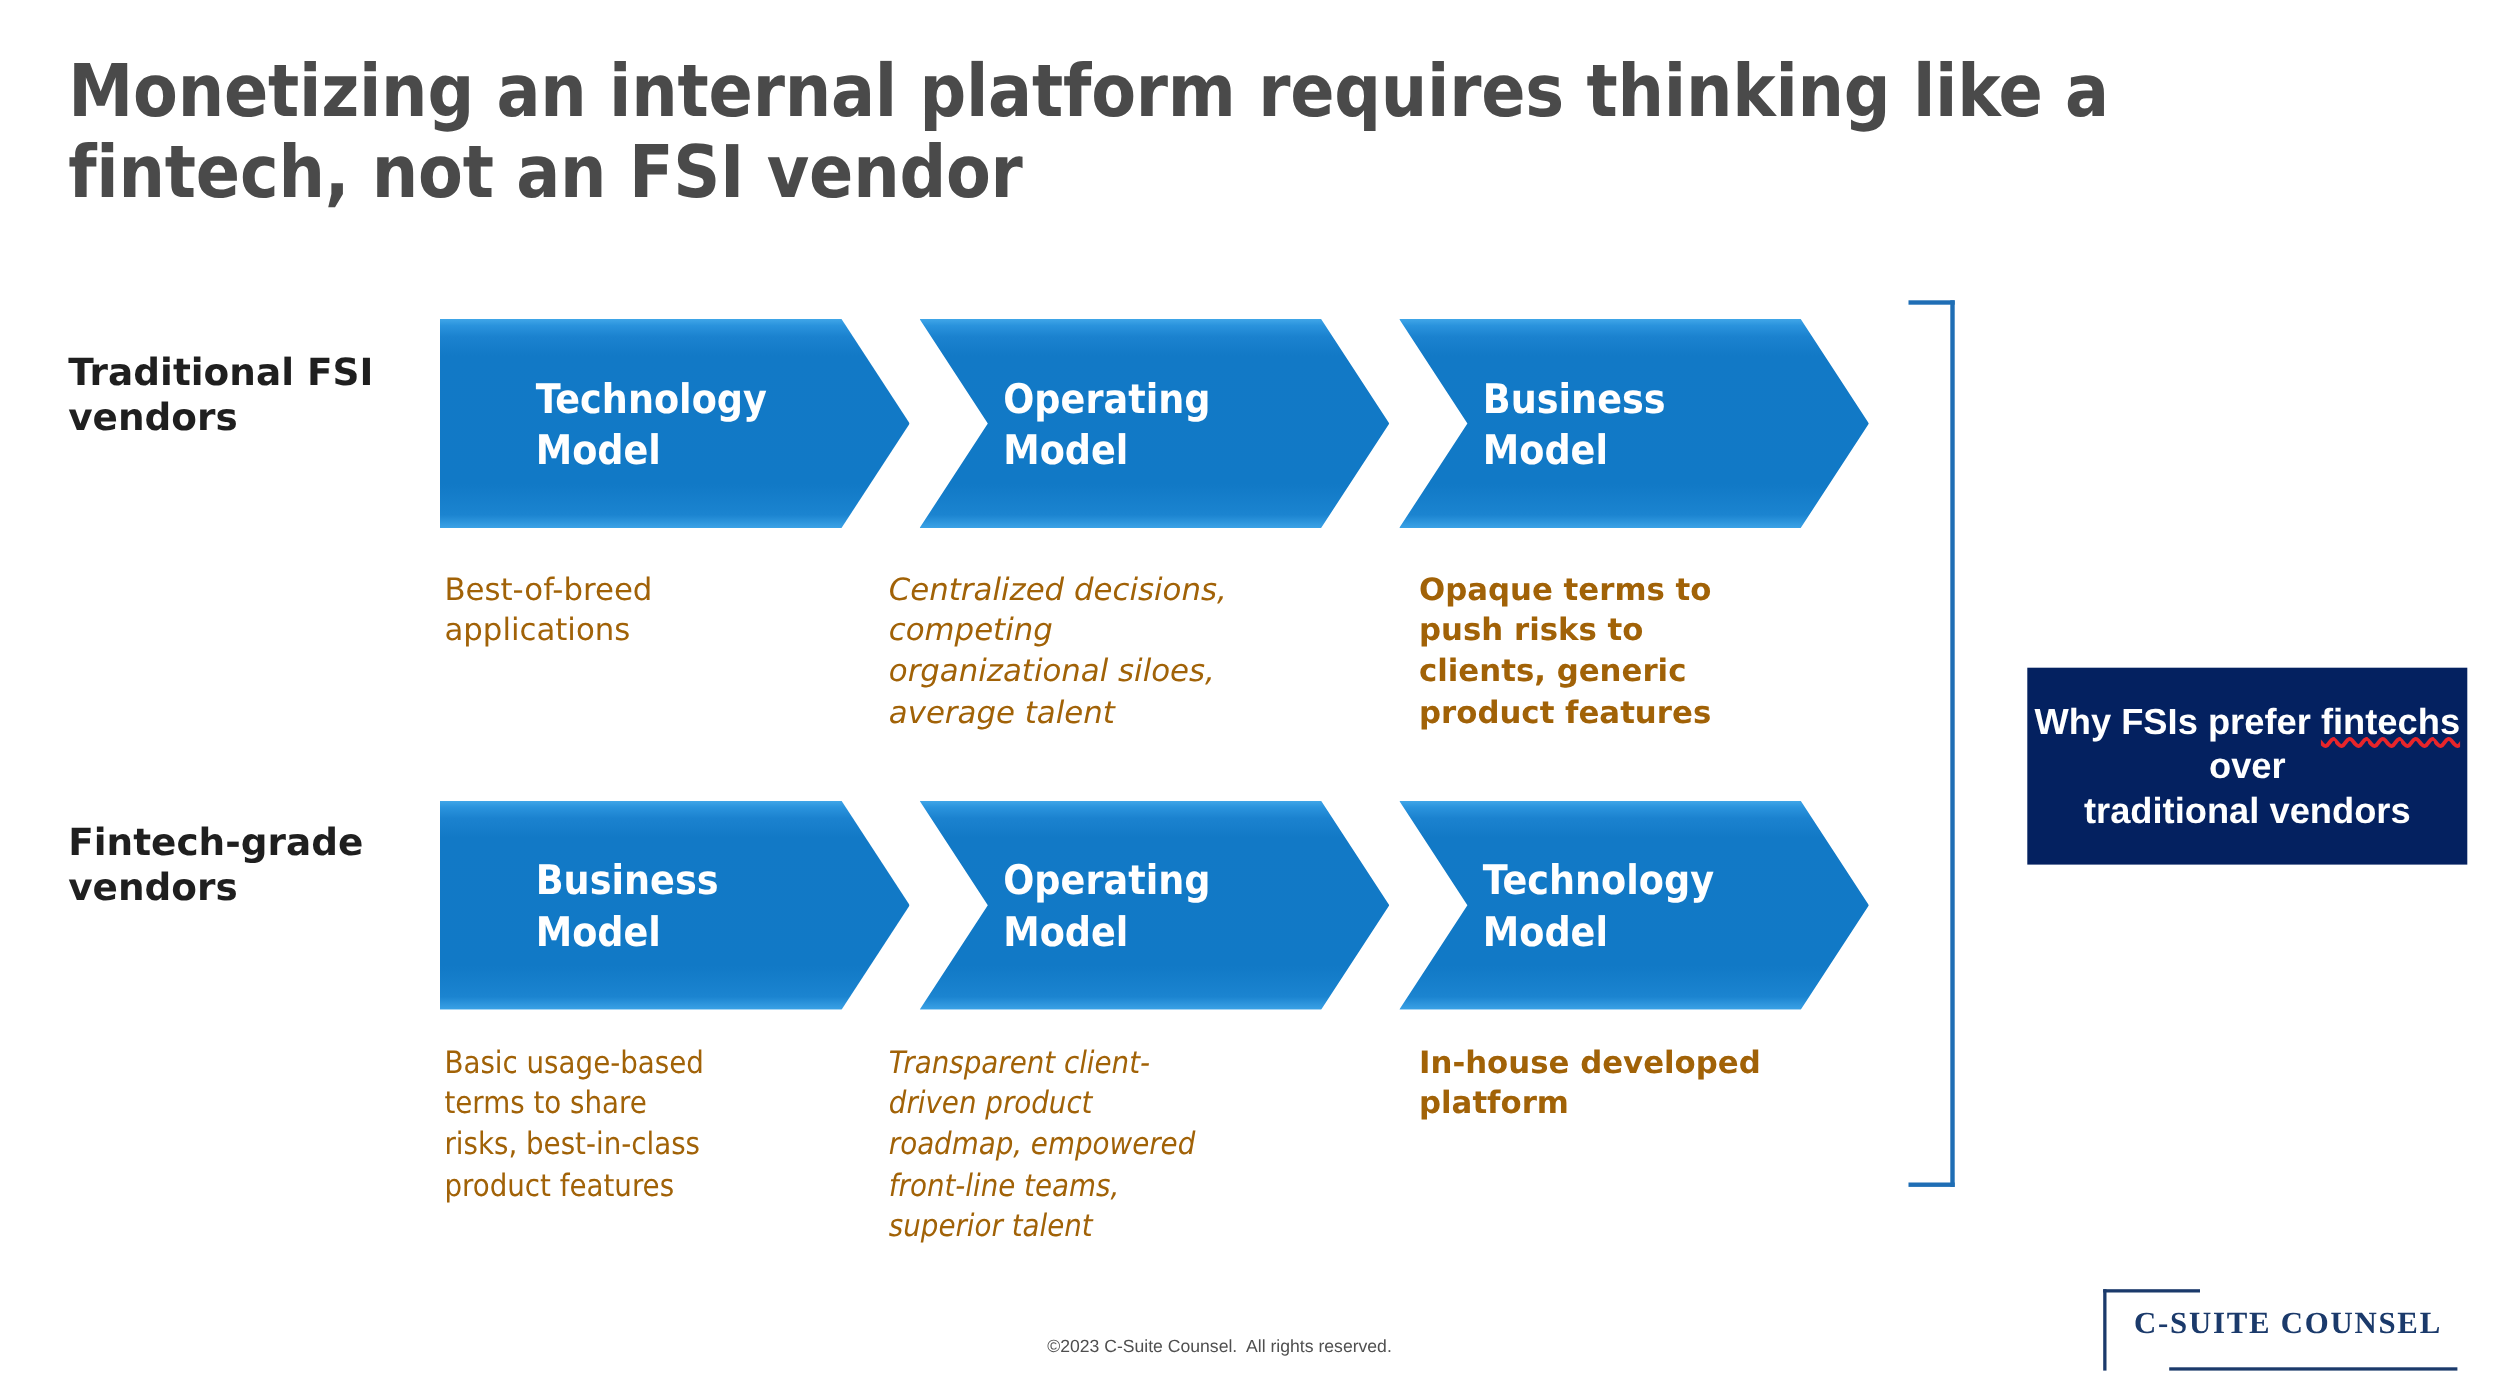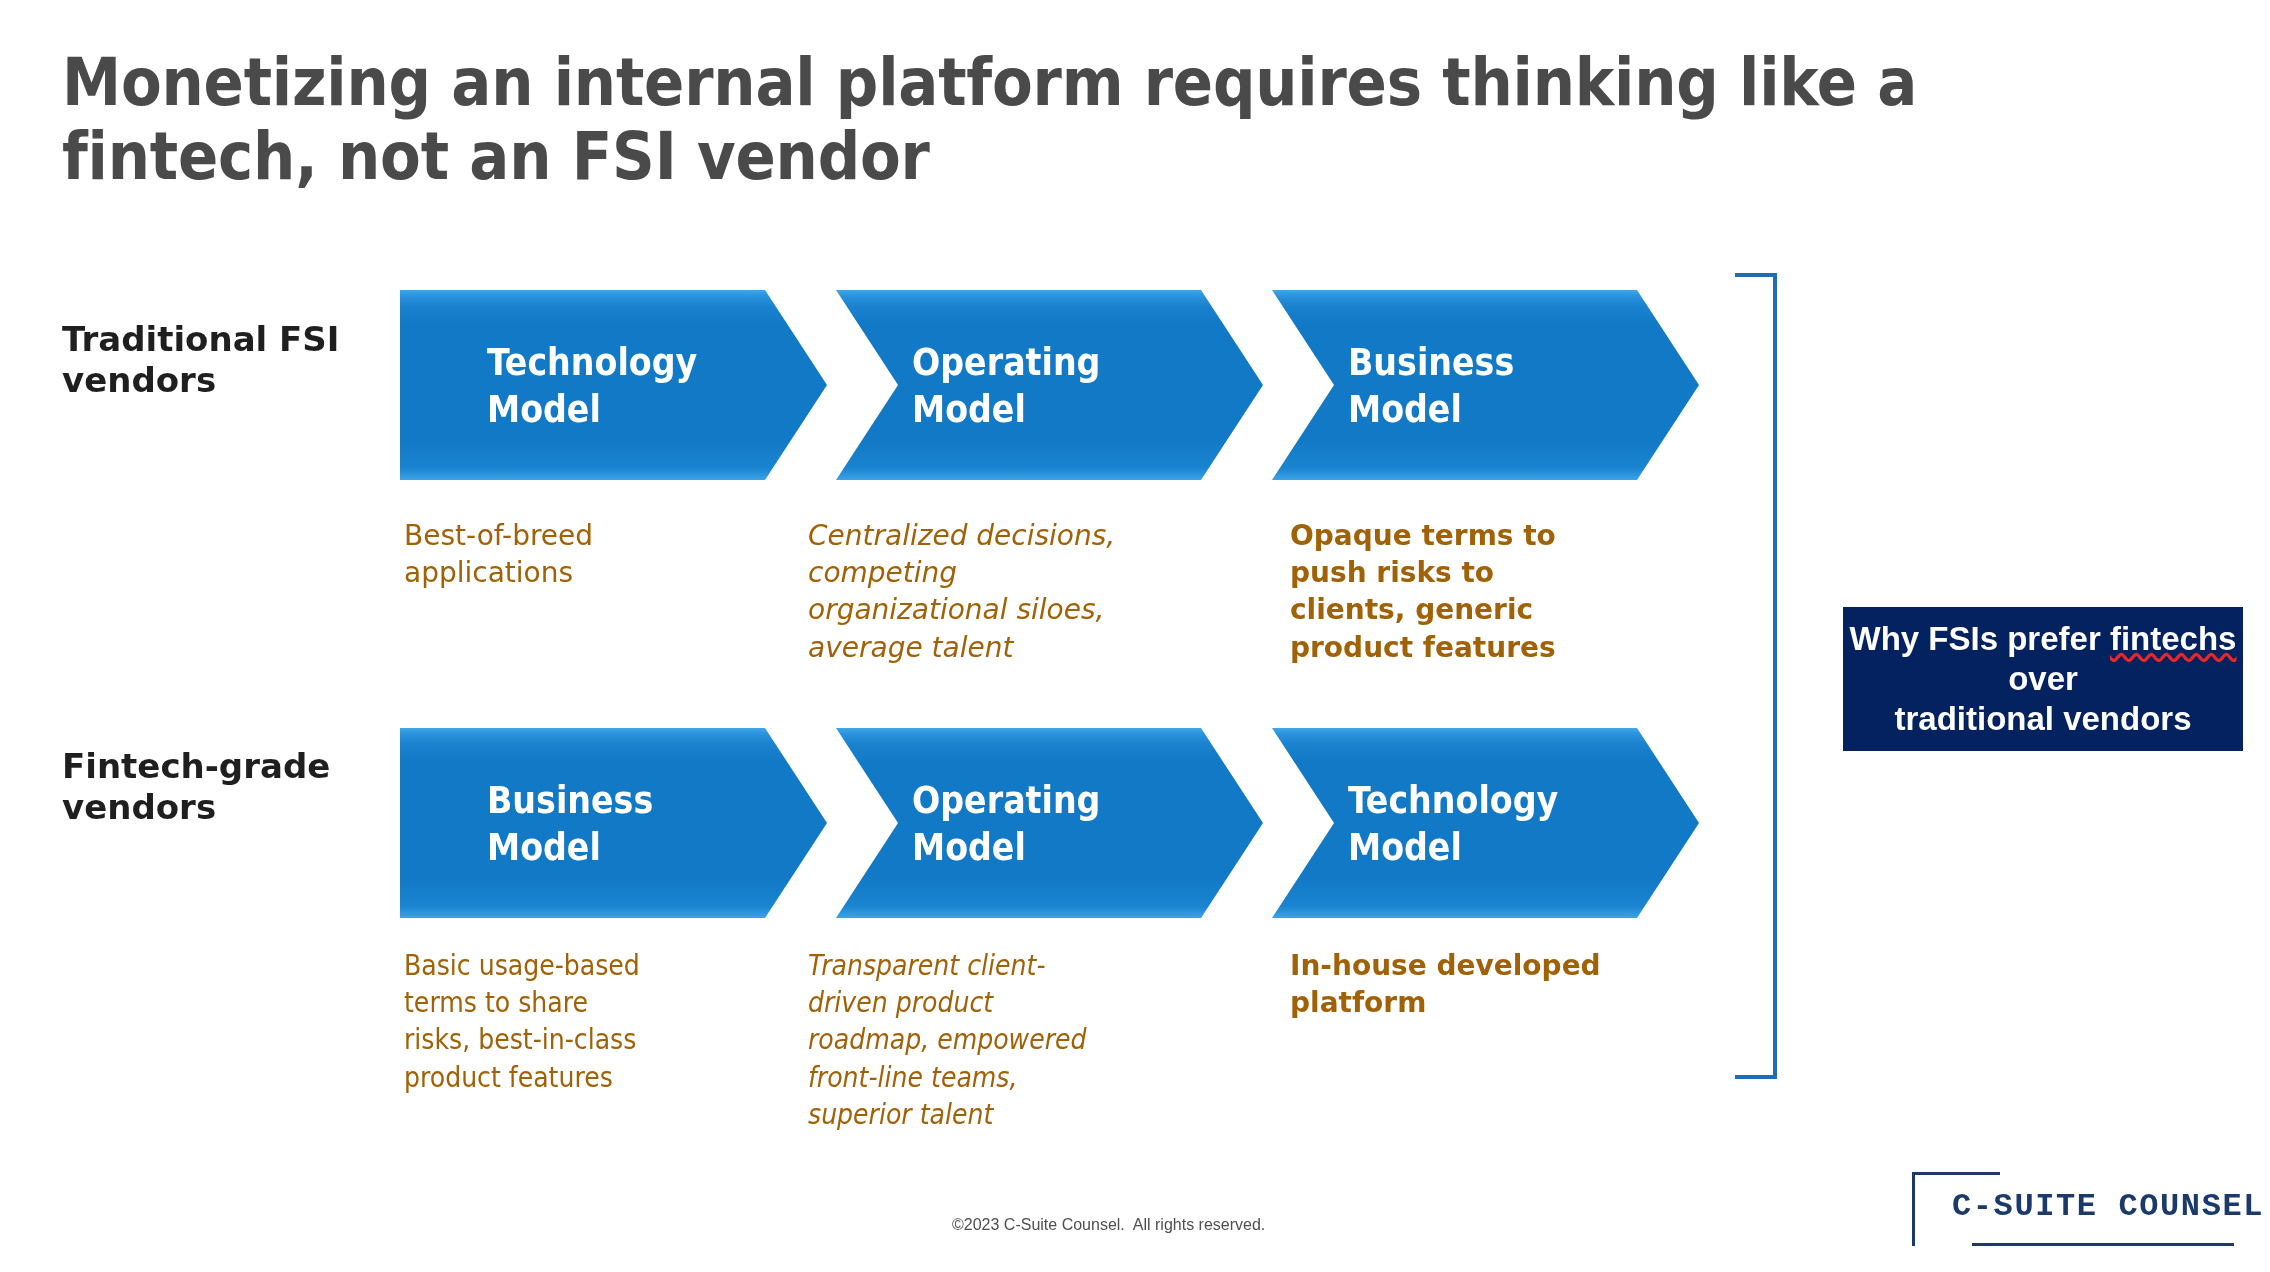--- a/index.html
+++ b/index.html
@@ -118,21 +118,21 @@
     border-bottom: 4px solid #1f6eb5;
     box-sizing: border-box;
   }
 
   
   .callout {
     position: absolute;
     left: 1843px;
     top: 607px;
     width: 400px;
-    height: 144px;
+    height: 179px;
     background: #042160;
     display: flex;
     align-items: center;
     justify-content: center;
   }
   .callout-text {
     font-family: "Liberation Sans", sans-serif;
     font-weight: bold;
     font-size: 33px;
     line-height: 1.22;
@@ -176,27 +176,26 @@
   .logo-frame-br {
     position: absolute;
     left: 60px; top: 71px;
     width: 262px;
     border-bottom: 3px solid #1b3a6b;
   }
   .logo-text {
     position: absolute;
     left: 28px;
     top: 16px;
-    font-family: Liberation Mono, monospace;
-    font-weight: bold;
-    font-size: 32px;
+    font-family: Liberation Serif, serif;
+    font-weight: bold;
+    font-size: 28px;
     letter-spacing: 1.6px;
     color: #1b3a6b;
     white-space: nowrap;
-    margin-left: 12px;
   }
 </style>
 </head>
 <body>
 
 <div class="slide-title">Monetizing an internal platform requires thinking like a fintech, not an FSI vendor</div>
 
 <div class="row-label top">Traditional
 FSI vendors</div>
 

